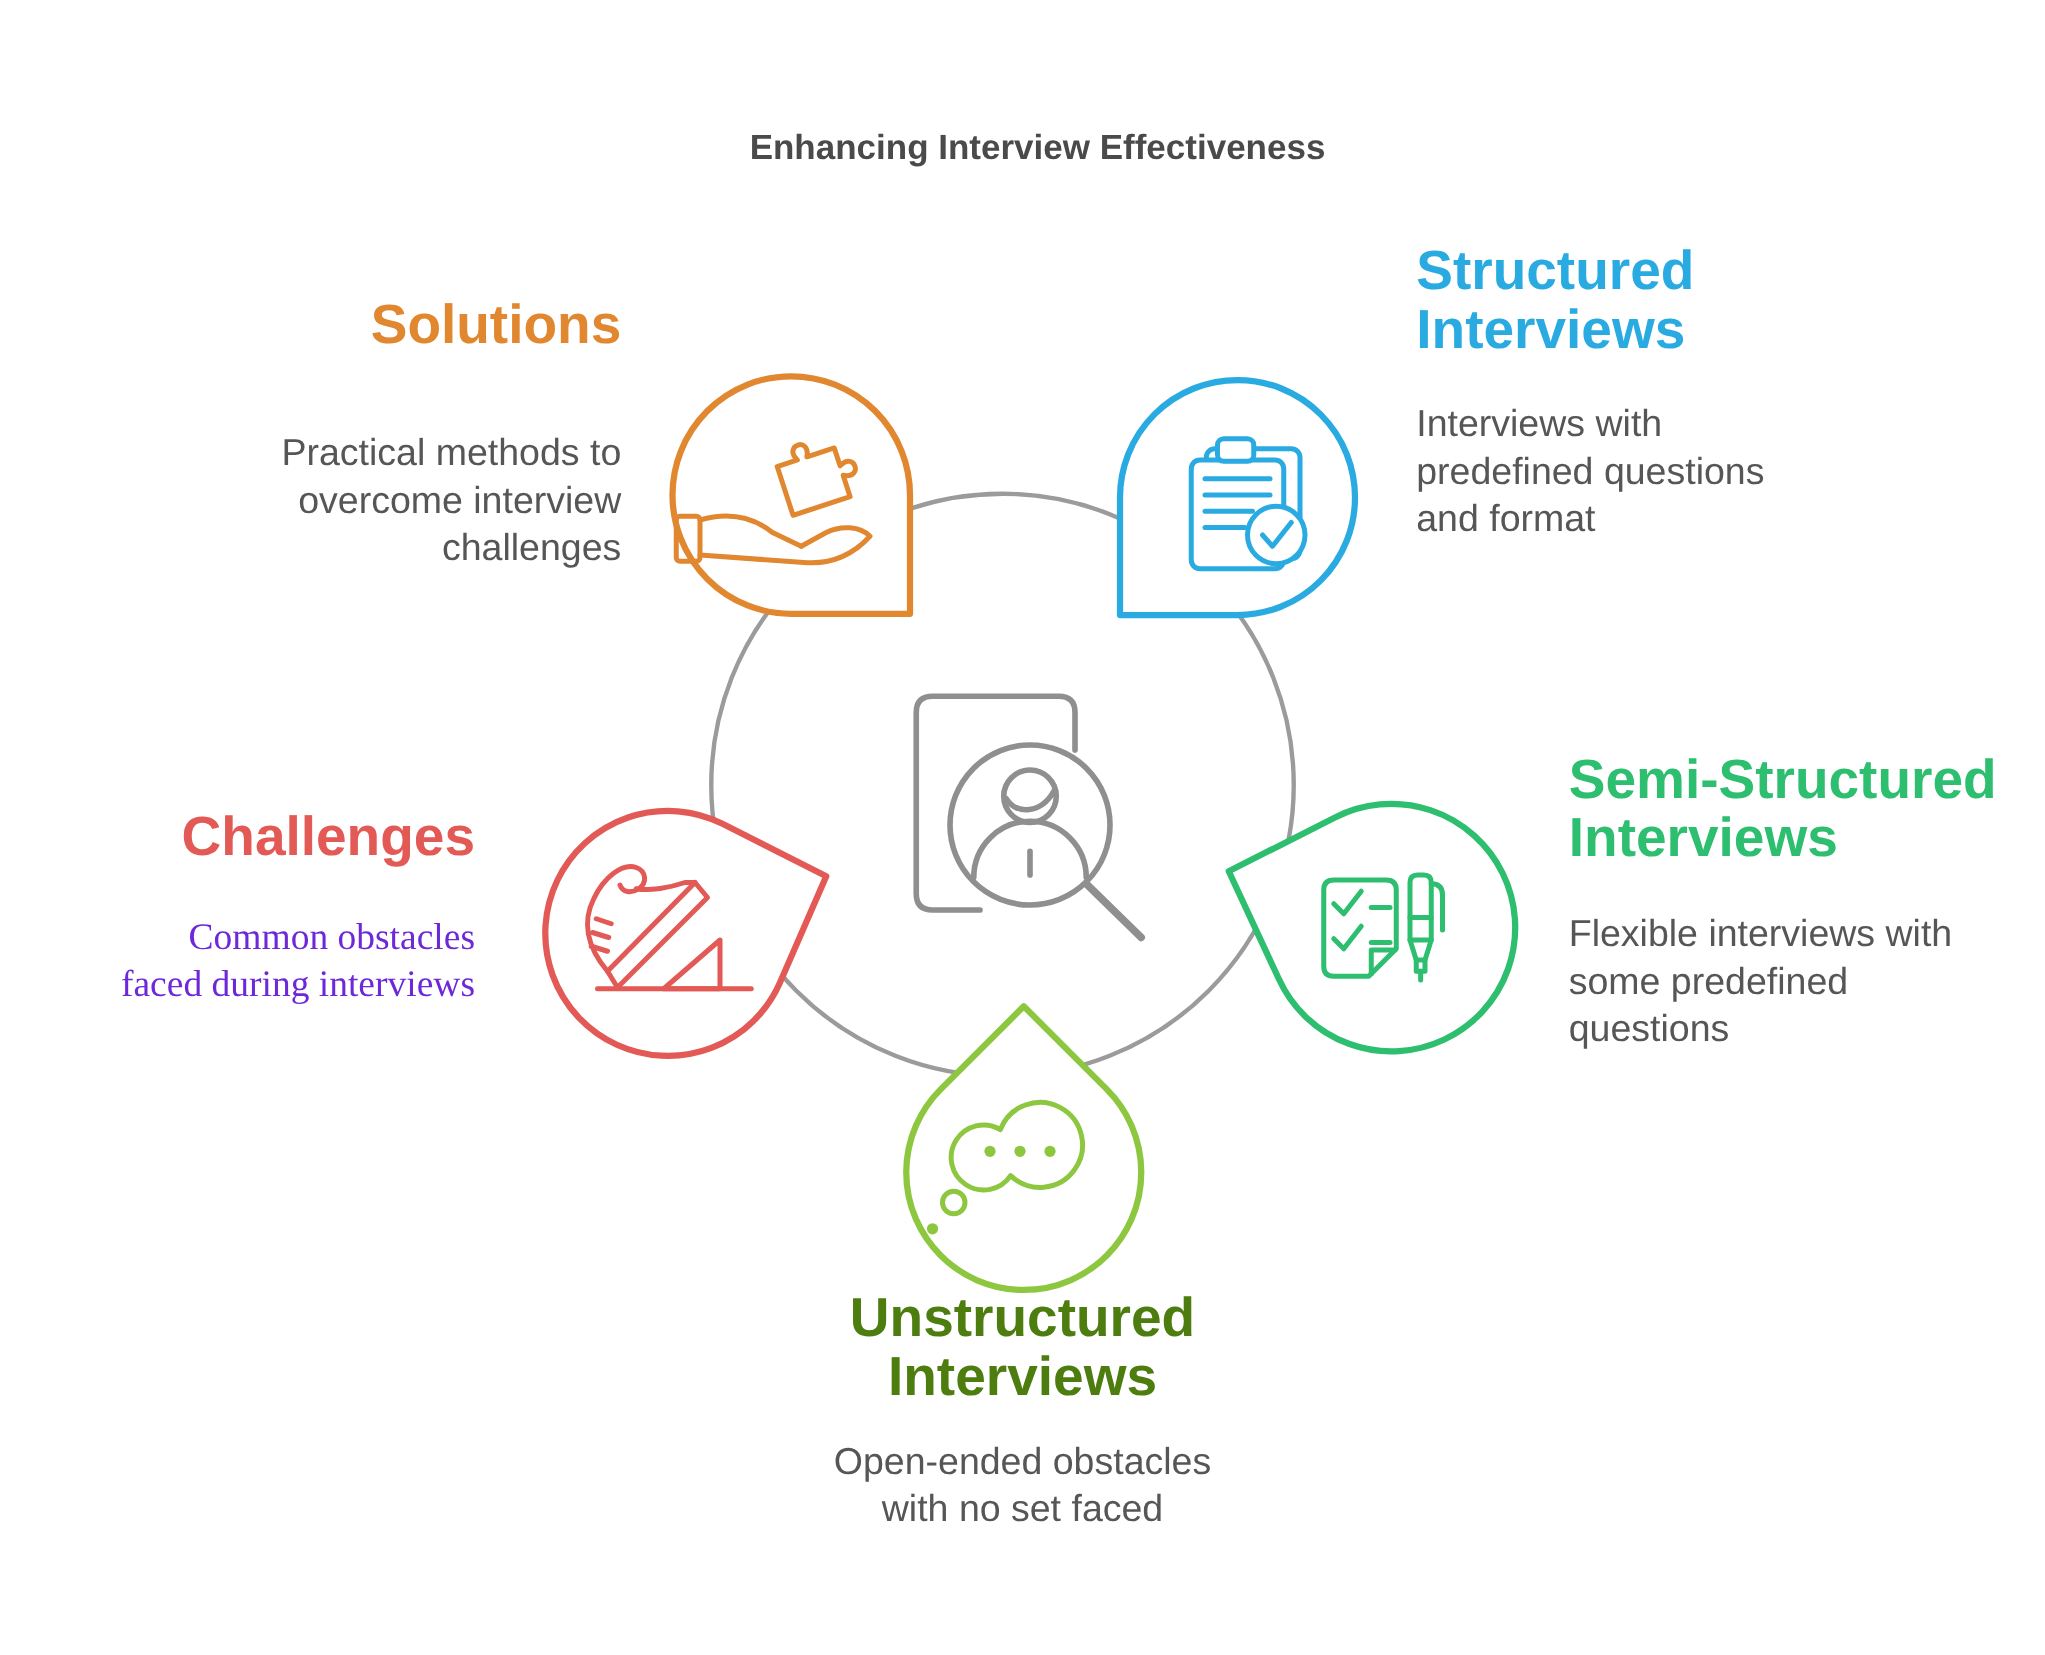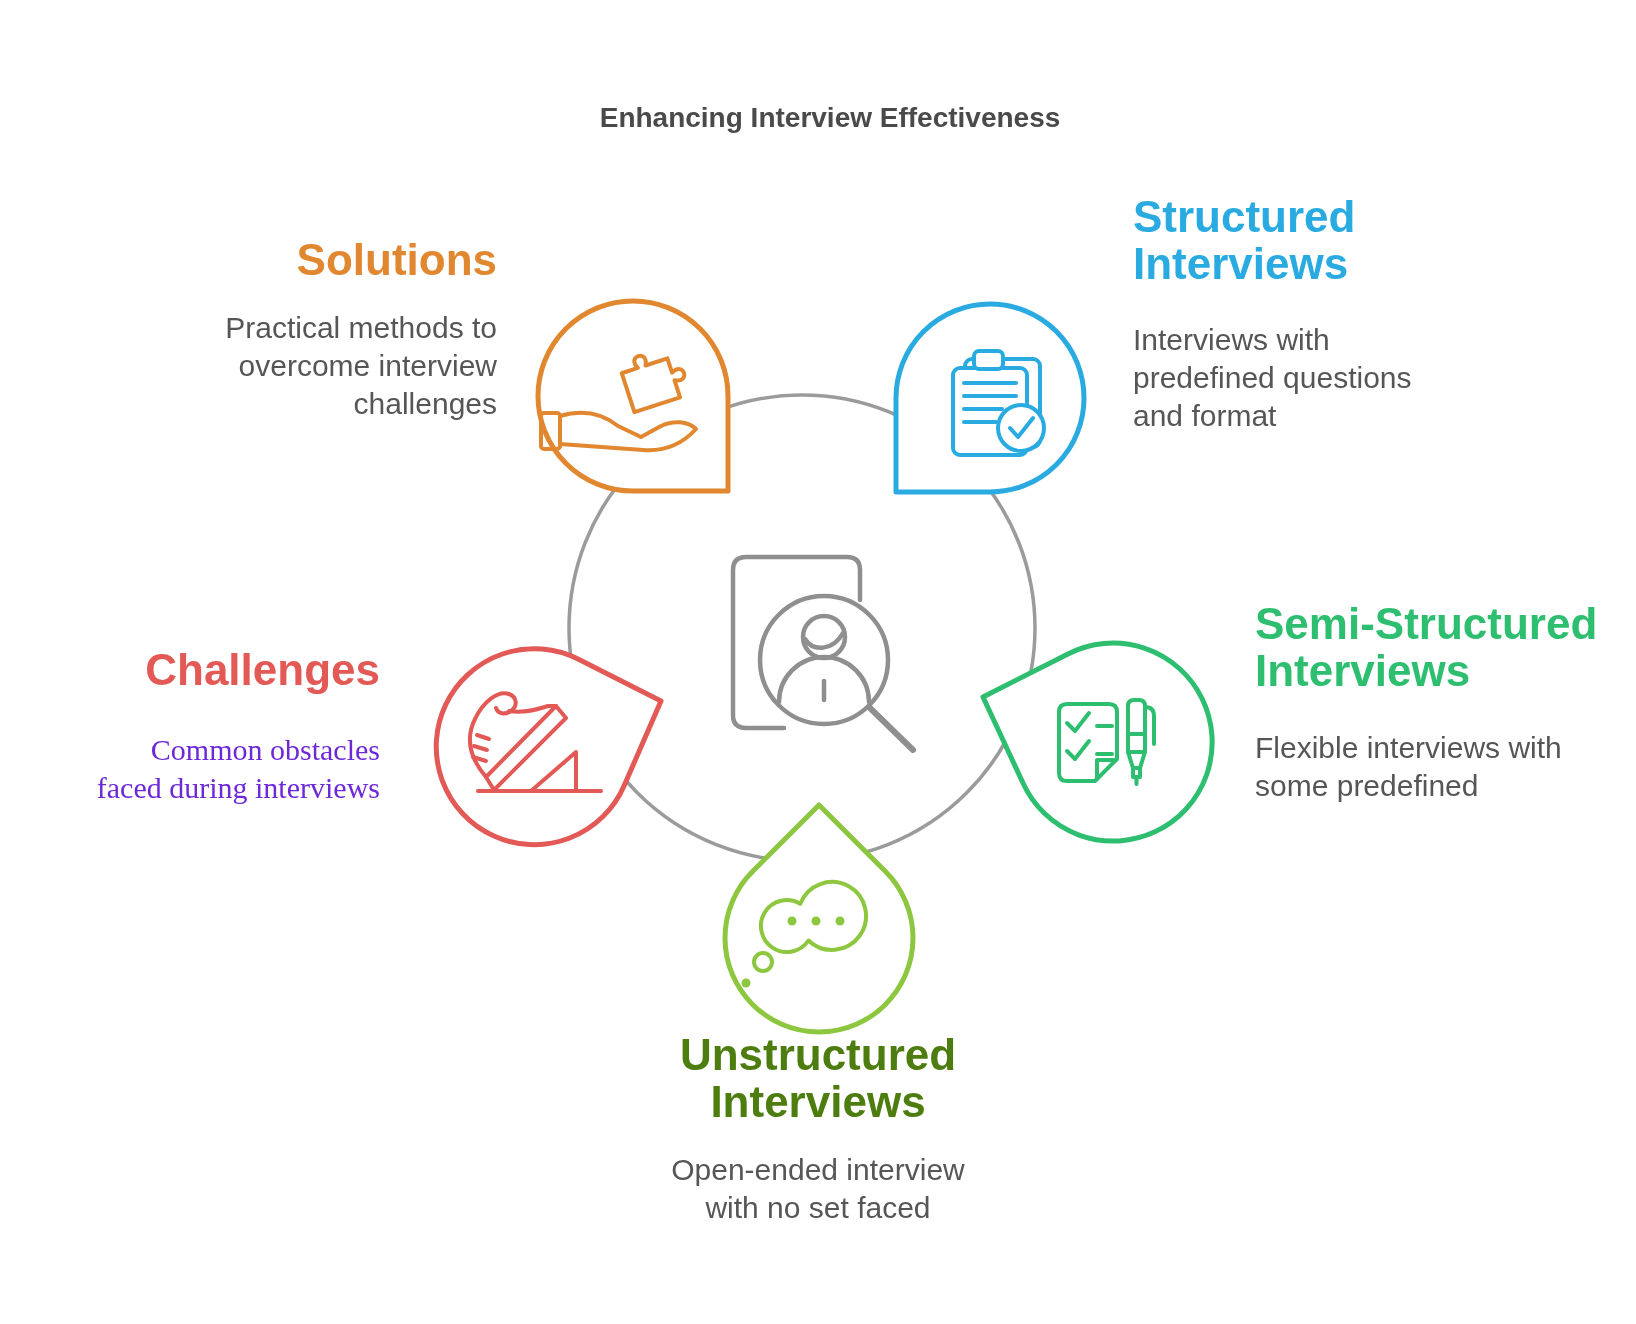--- a/index.html
+++ b/index.html
@@ -114,42 +114,43 @@
       <path d="M805,639 C813,652 833,651 843,633"></path>
       <path d="M779,702 A45,45 0 0 1 869,702"></path>
       <path d="M824,681 V700"></path>
       <path d="M870,708 L913,750" stroke-width="6"></path>
     </g>
   </svg>
 
   <div class="txt title" style="color: rgb(74, 74, 74);">Enhancing Interview Effectiveness</div>
 
   <div class="txt heading h-solutions" style="color: rgb(225, 135, 47);">Solutions</div>
-  <div class="txt body b-solutions" style="color: rgb(86, 86, 86);">
+  <div class="txt body b-solutions" style="color: rgb(86, 86, 86); margin-top: 35px;">
     <div>Practical methods to</div>
     <div>overcome interview</div>
     <div>challenges</div>
   </div>
 
   <div class="txt heading h-structured" style="color: rgb(41, 171, 226);">Structured Interviews</div>
   <div class="txt body b-structured" style="color: rgb(86, 86, 86);">
     <div>Interviews with</div>
     <div>predefined questions</div>
     <div>and format</div>
   </div>
 
   <div class="txt heading h-semi" style="color: rgb(45, 190, 112);">Semi-Structured Interviews</div>
   <div class="txt body b-semi" style="color: rgb(86, 86, 86);">
     <div>Flexible interviews with</div>
     <div>some predefined</div>
+    <div>questions</div>
   </div>
 
   <div class="txt heading h-unstructured" style="color: #4d7c0f;">Unstructured Interviews</div>
   <div class="txt body b-unstructured" style="color: rgb(86, 86, 86);">
-    <div>Open-ended interview</div>
+    <div>Open-ended obstacles</div>
     <div>with no set faced</div>
   </div>
 
   <div class="txt heading h-challenges" style="color: rgb(226, 89, 85);">Challenges</div>
   <div class="txt body b-challenges" style="color: #6d28d9; font-family: Liberation Serif, serif;">
     <div>Common obstacles</div>
     <div>faced during interviews</div>
   </div>
 
 </div>

